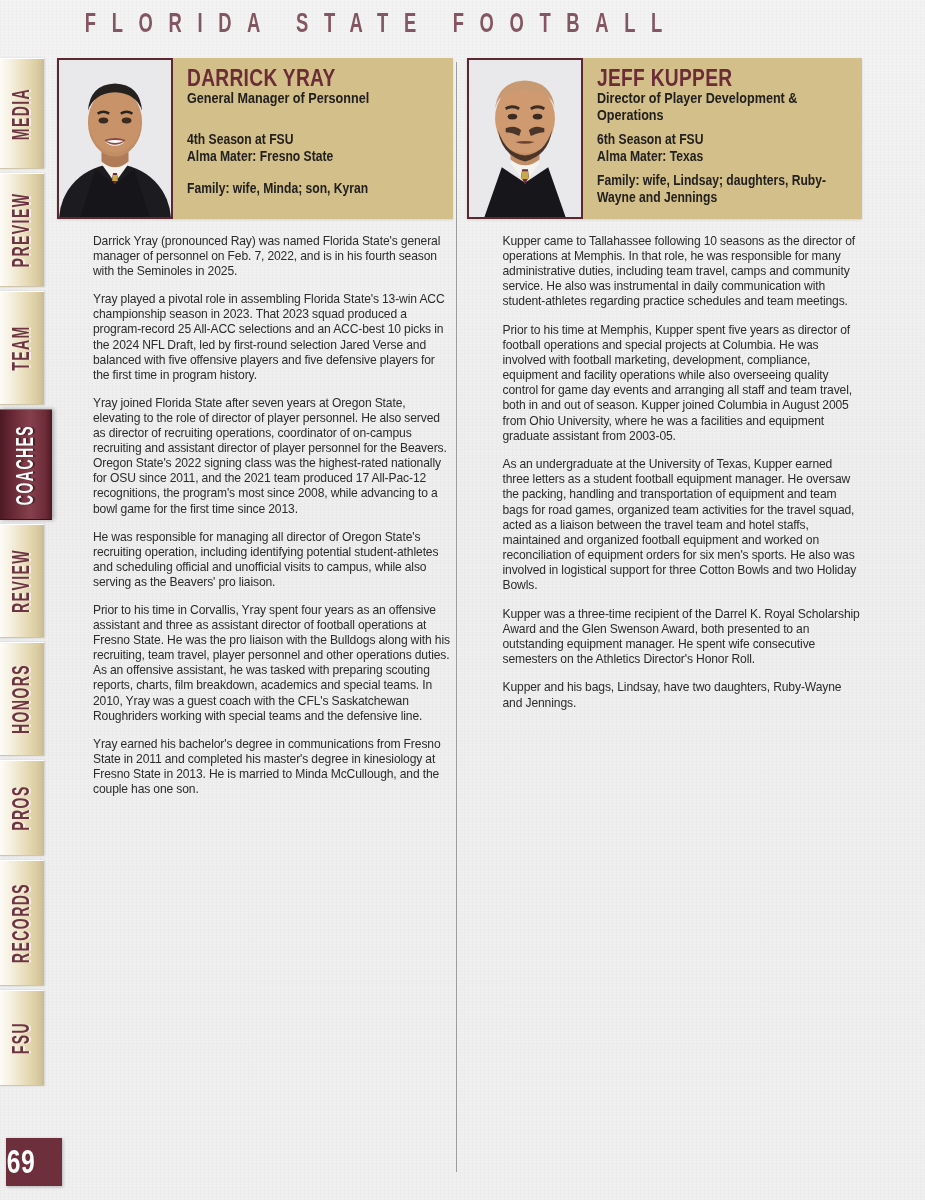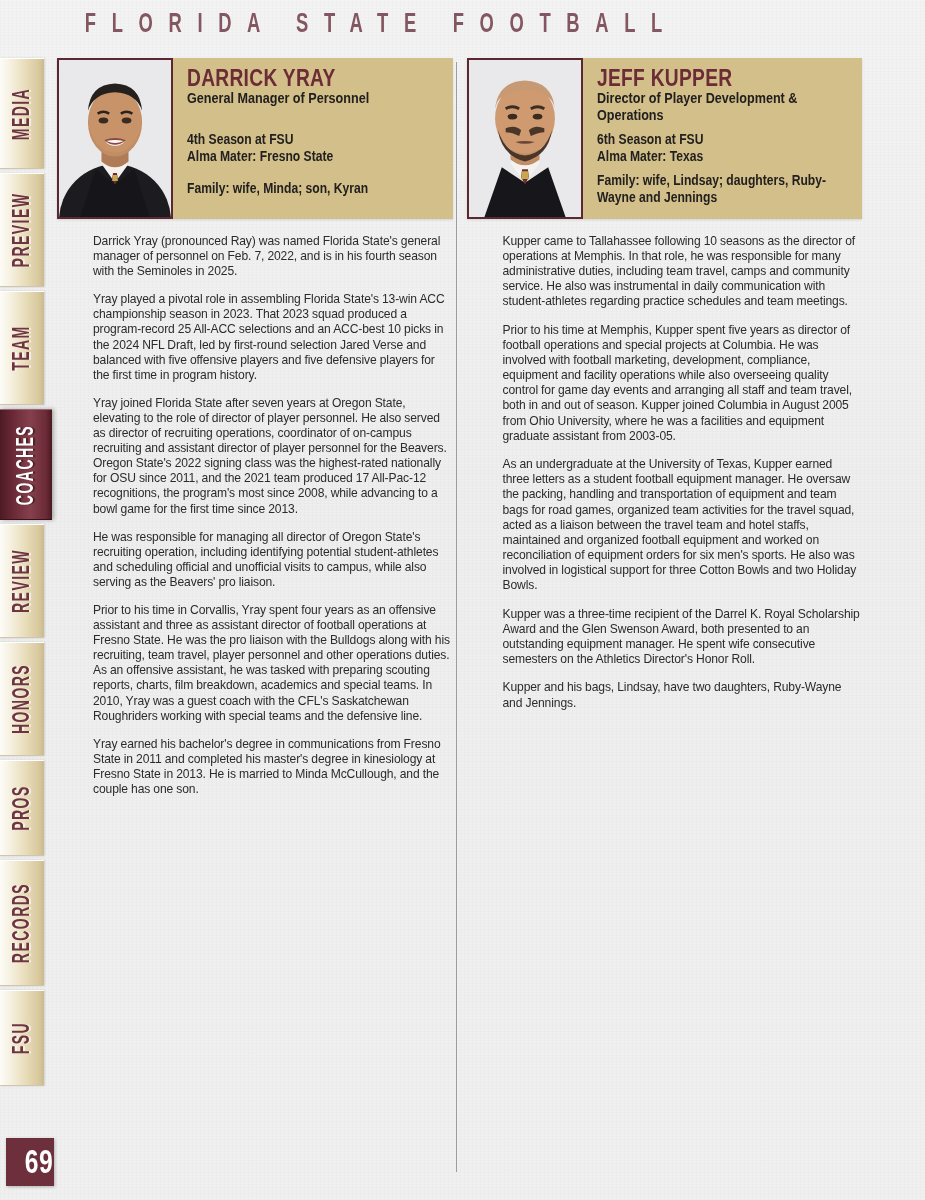--- a/index.html
+++ b/index.html
@@ -97,26 +97,26 @@
   .tab.active .tab-label {
     color: #ffffff;
     text-shadow: 0 1px 1px rgba(0,0,0,0.45);
   }
 
   
   .page-badge {
     position: absolute;
     left: 6px;
     top: 1138px;
-    width: 48px;
+    width: 56px;
     height: 48px;
     background: #6e2f3d;
     display: flex;
     align-items: center;
-    justify-content: flex-end;
+    justify-content: flex-start;
     box-shadow: 1px 1px 3px rgba(0,0,0,0.25);
   }
   .page-badge span {
     font-family: "Liberation Sans Narrow", "Liberation Sans", sans-serif;
     font-size: 26px;
     font-weight: bold;
     color: #ffffff;
     transform: scaleY(1.25) scaleX(0.95);
     letter-spacing: 0.5px;
   }

